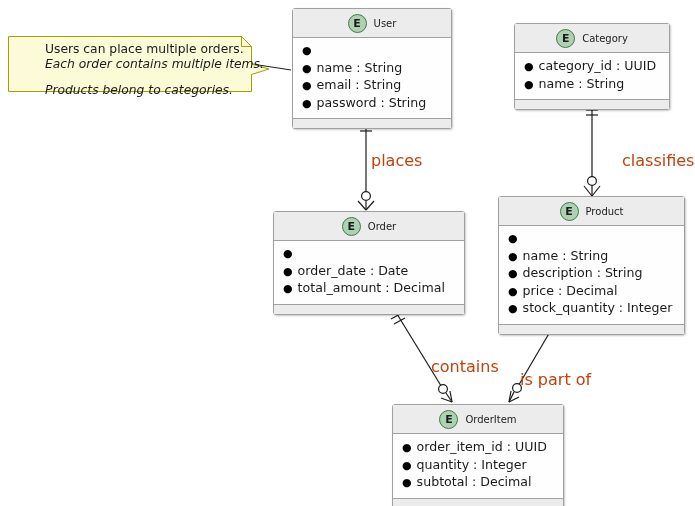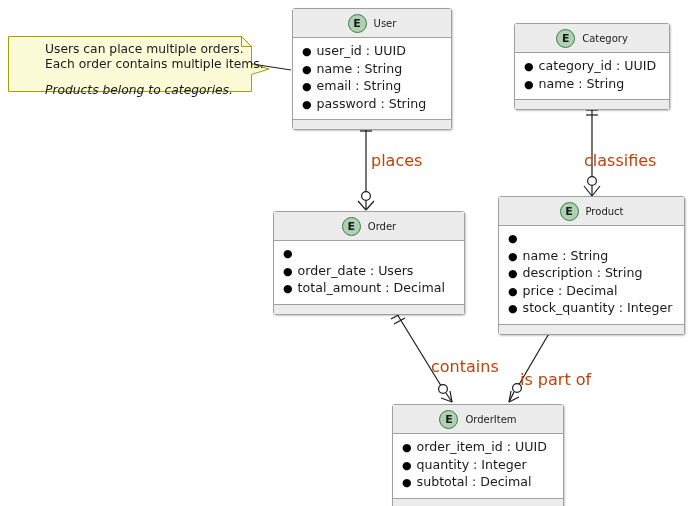--- a/index.html
+++ b/index.html
@@ -167,46 +167,45 @@
         <line x1="509" y1="402" x2="511" y2="391"></line>
         <line x1="509" y1="402" x2="519" y2="397"></line>
       </g>
 
       <line x1="252" y1="64" x2="291" y2="70" stroke-width="1"></line>
     </g>
   </svg>
 
   <div class="link-label" style="left:371px; top:151px;">places</div>
 
-  <div class="link-label" style="left:584px; top:151px;">classifies</div>
+  <div class="link-label" style="left:622px; top:151px;">classifies</div>
 
   <div class="link-label" style="left:431px; top:357px;">contains</div>
 
   <div class="link-label" style="left:520px; top:357px;margin-top:13px;">is part of</div>
 
   <div class="note">
     <svg width="261" height="56" viewBox="0 0 261 56">
       <path d="M0.5,0.5 L233.5,0.5 L243.5,10.5 L243.5,28 L261,33 L243.5,38.5
                L243.5,55.5 L0.5,55.5 Z" fill="#FBFBD8" stroke="#A0A000" stroke-width="1"></path>
       <path d="M233.5,0.5 L233.5,10.5 L243.5,10.5" fill="none" stroke="#A0A000" stroke-width="1"></path>
     </svg>
     <div class="note-text">Users can place multiple orders.</div>
-    <div class="note-text" style="top:21.3px;">Each order contains multiple items.</div>
+    <div class="note-text" style="top:21.3px;font-style:italic;">Each order contains multiple items.</div>
     <div class="note-text" style="top:47px;font-style:italic;">Products belong to categories.</div>
   </div>
 
   <div class="entity" style="left:292px; top:8px; width:160px;">
     <div class="entity-header">
       <span class="e-circle">E</span>
       <span class="entity-title">User</span>
     </div>
     <div class="entity-attrs">
       <div class="attr">
         <span class="bullet">●</span>
-        <span>user_id : UUID</span>
       </div>
       <div class="attr">
         <span class="bullet">●</span>
         <span>name : String</span>
       </div>
       <div class="attr">
         <span class="bullet">●</span>
         <span>email : String</span>
       </div>
       <div class="attr">
@@ -239,21 +238,21 @@
     <div class="entity-header">
       <span class="e-circle">E</span>
       <span class="entity-title">Order</span>
     </div>
     <div class="entity-attrs">
       <div class="attr">
         <span class="bullet">●</span>
       </div>
       <div class="attr">
         <span class="bullet">●</span>
-        <span>order_date : Users</span>
+        <span>order_date : Date</span>
       </div>
       <div class="attr">
         <span class="bullet">●</span>
         <span>total_amount : Decimal</span>
       </div>
     </div>
     <div class="entity-foot"></div>
   </div>
 
   <div class="entity" style="left:498px; top:196px; width:187px;">

